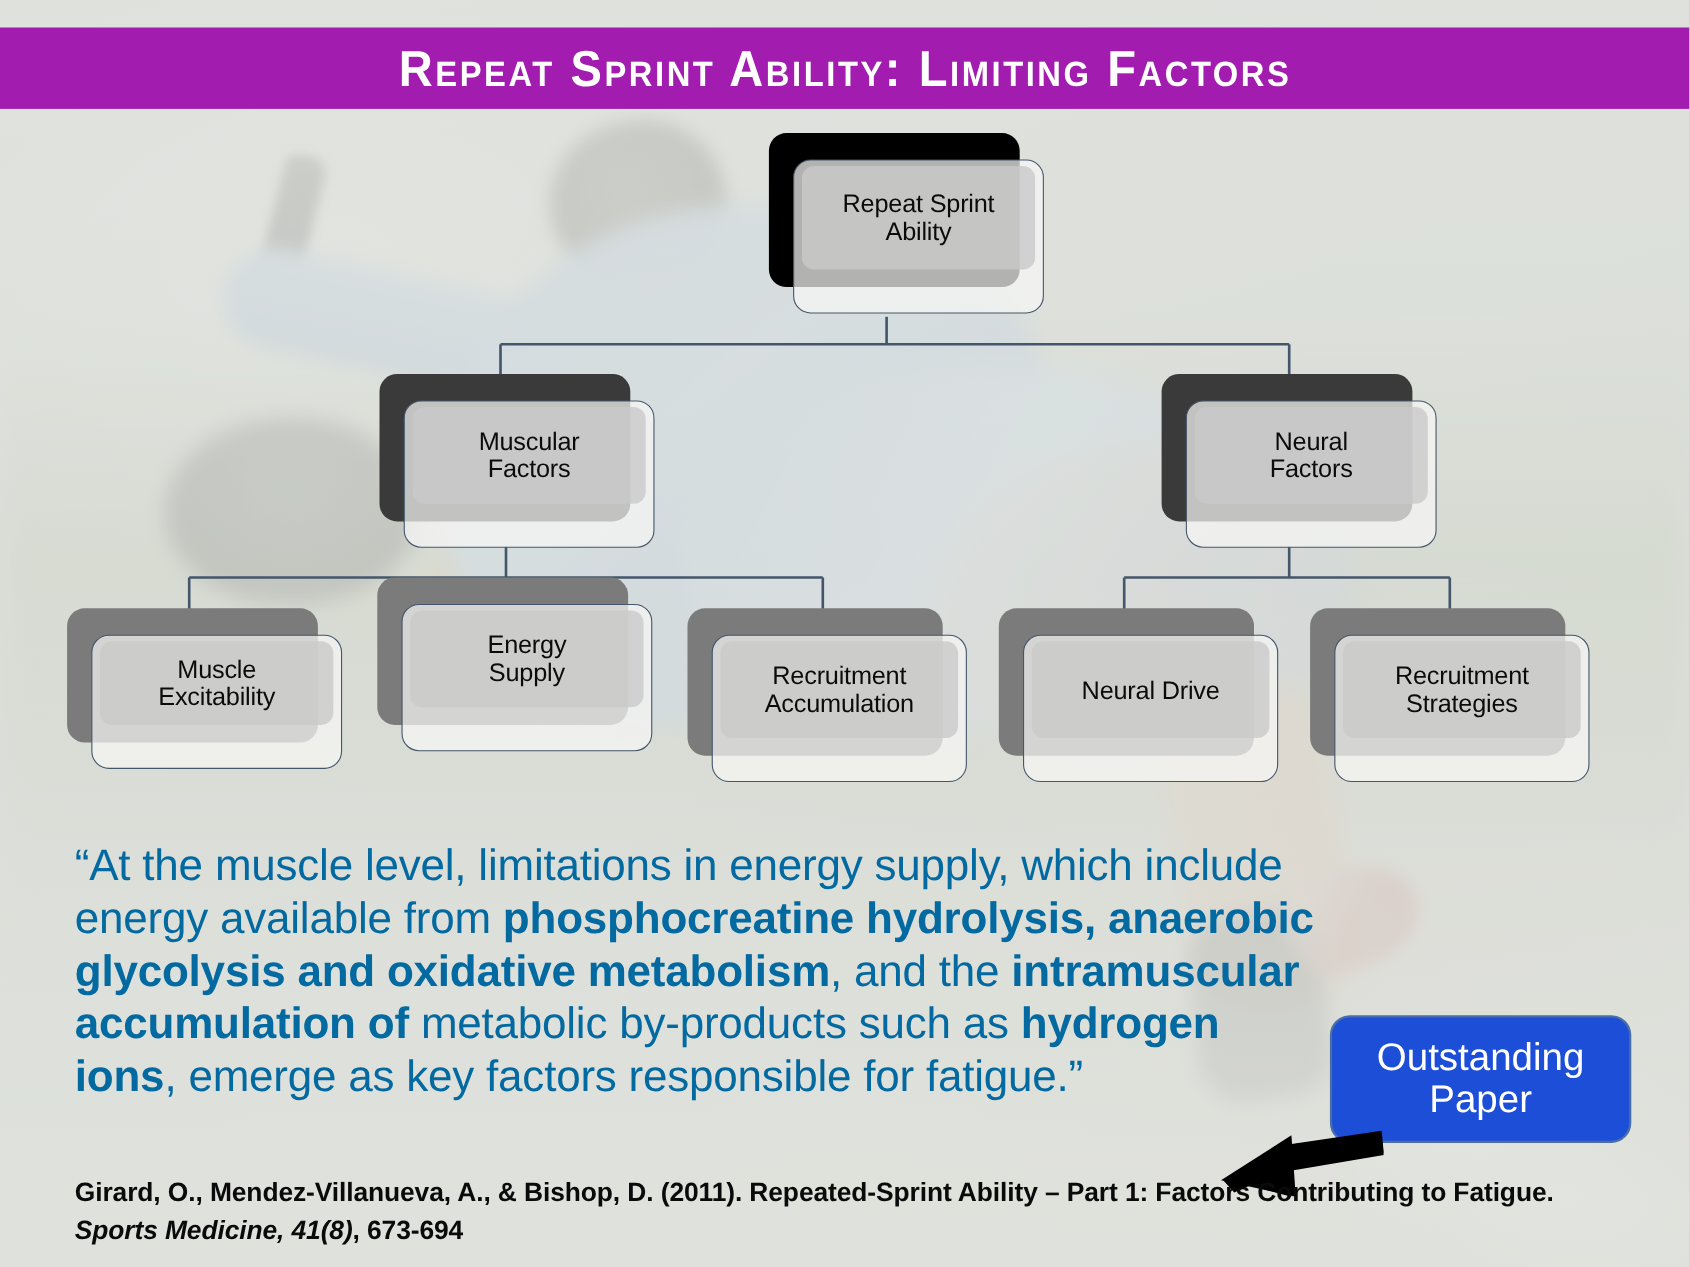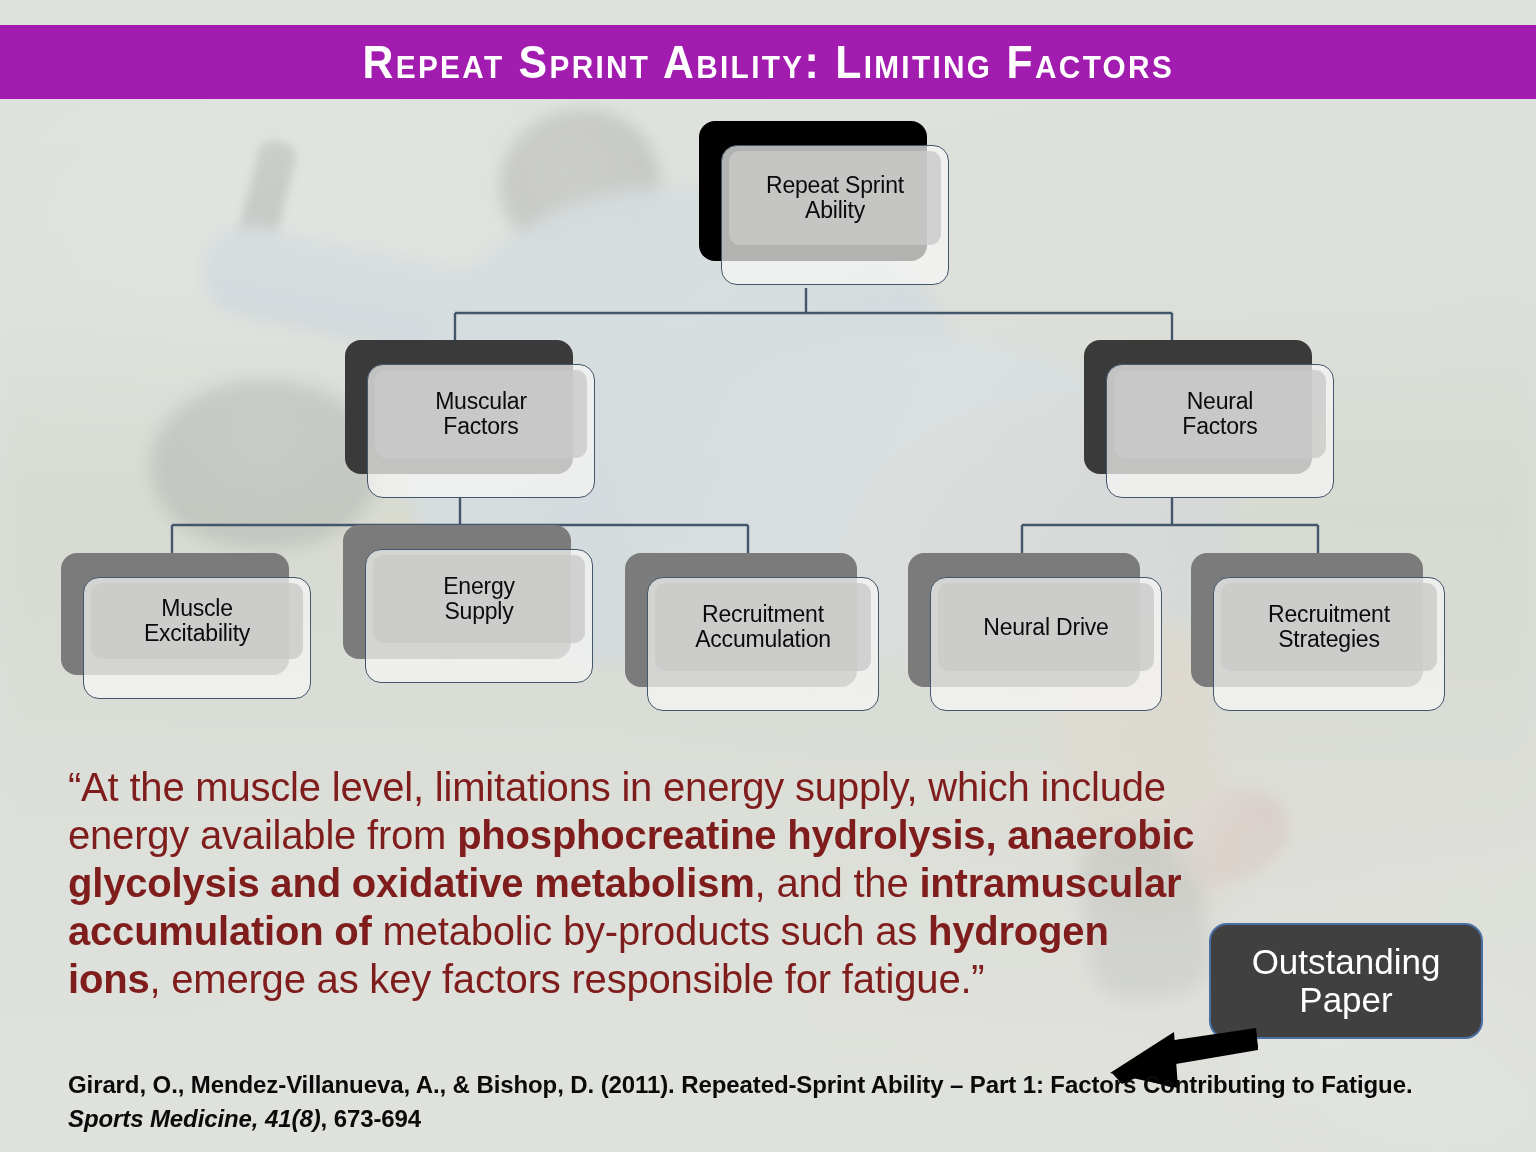--- a/index.html
+++ b/index.html
@@ -248,35 +248,35 @@
   }
   .node.lvl1 .shadow { background: #000000; }
   .node.lvl2 .shadow { background: #3a3a3a; }
   .node.lvl3 .shadow { background: #7b7b7b; }
 
   
   #quote {
     position: absolute;
     left: 68px; top: 763px;
     width: 1130px;
-    color: #7f1d1d;
+    color: #0369a1;
     font-family: "Liberation Sans Narrow", "Liberation Sans", sans-serif;
     font-size: 40px;
     line-height: 1.20;
     letter-spacing: -0.2px;
     transform-origin: left top;
   }
   #quote b { font-weight: bold; }
 
   
   #badge {
     position: absolute;
     left: 1209px; top: 923px;
     width: 270px; height: 112px;
-    background: #404040;
+    background: #1d4ed8;
     border: 2px solid #4a6fa5;
     border-radius: 18px;
     display: flex;
     align-items: center;
     justify-content: center;
   }
   #badge-label {
     color: #ffffff;
     font-size: 35px;
     line-height: 1.1;
@@ -366,21 +366,21 @@
 
     <div class="node lvl2" style="left:345px; top:340px; width:228px; height:134px;">
       <div class="shadow"></div>
       <div class="frame"></div>
       <div class="inner">
         <div class="label">Muscular
 Factors</div>
       </div>
     </div>
 
-    <div class="node lvl2" style="left:1056px; top:340px; width:228px; height:134px;margin-left:28px;">
+    <div class="node lvl2" style="left:1056px; top:340px; width:228px; height:134px;">
       <div class="shadow"></div>
       <div class="frame"></div>
       <div class="inner">
         <div class="label">Neural
 Factors</div>
       </div>
     </div>
 
     <div class="node lvl3" style="left:61px; top:553px; width:228px; height:122px;">
       <div class="shadow"></div>

